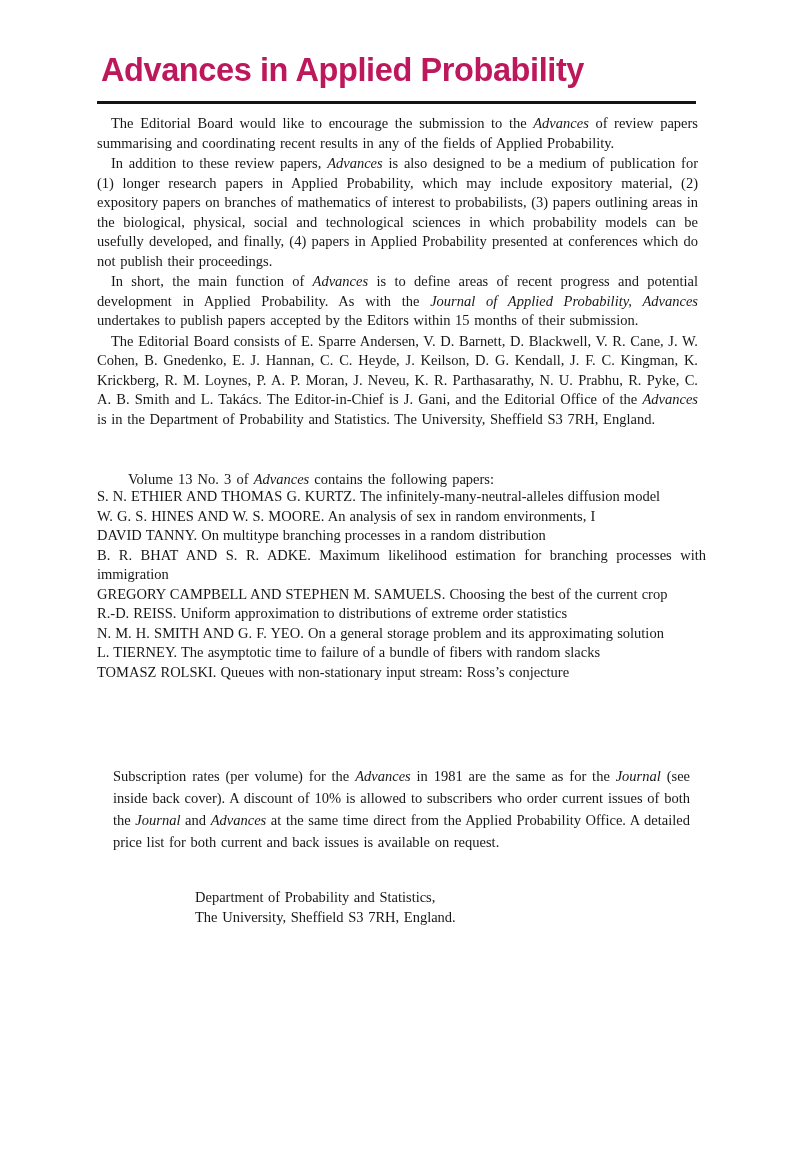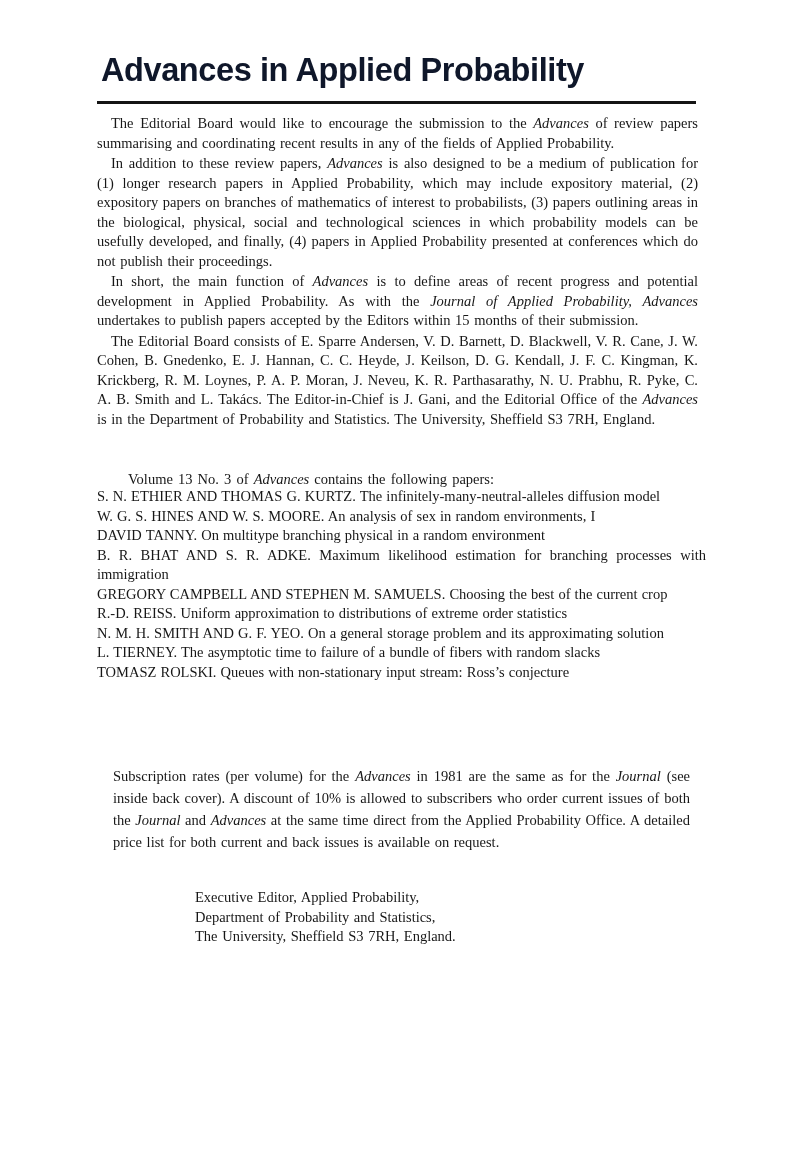--- a/index.html
+++ b/index.html
@@ -19,21 +19,21 @@
   }
   .journal-title {
     position: absolute;
     top: 52px;
     left: 101px;
     margin: 0;
     font-family: "Liberation Sans", sans-serif;
     font-weight: bold;
     font-size: 32.5px;
     letter-spacing: -0.4px;
-    color: #0f172a;
+    color: #be185d;
     white-space: nowrap;
   }
   .title-rule {
     position: absolute;
     top: 101px;
     left: 97px;
     width: 599px;
     height: 3px;
     background: #141414;
   }
@@ -94,32 +94,31 @@
     <p><span>In addition to these review papers, </span><i>Advances</i><span> is also designed to be a medium of publication for (1) longer research papers in Applied Probability, which may include expository material, (2) expository papers on branches of mathematics of interest to probabilists, (3) papers outlining areas in the biological, physical, social and technological sciences in which probability models can be usefully developed, and finally, (4) papers in Applied Probability presented at conferences which do not publish their proceedings.</span></p>
     <p><span>In short, the main function of </span><i>Advances</i><span> is to define areas of recent progress and potential development in Applied Probability. As with the </span><i>Journal of Applied Probability, Advances</i><span> undertakes to publish papers accepted by the Editors within 15 months of their submission.</span></p>
     <p><span>The Editorial Board consists of E. Sparre Andersen, V. D. Barnett, D. Blackwell, V. R. Cane, J. W. Cohen, B. Gnedenko, E. J. Hannan, C. C. Heyde, J. Keilson, D. G. Kendall, J. F. C. Kingman, K. Krickberg, R. M. Loynes, P. A. P. Moran, J. Neveu, K. R. Parthasarathy, N. U. Prabhu, R. Pyke, C. A. B. Smith and L. Takács. The Editor-in-Chief is J. Gani, and the Editorial Office of the </span><i>Advances</i><span> is in the Department of Probability and Statistics. The University, Sheffield S3 7RH, England.</span></p>
   </section>
 
   <p class="block volume-line"><span>Volume 13 No. 3 of </span><i>Advances</i><span> contains the following papers:</span></p>
 
   <section class="block papers">
     <p><span>S. N. ETHIER AND THOMAS G. KURTZ. The infinitely-many-neutral-alleles diffusion model</span></p>
     <p><span>W. G. S. HINES AND W. S. MOORE. An analysis of sex in random environments, I</span></p>
-    <p><span>DAVID TANNY. On multitype branching physical in a random environment</span></p>
+    <p><span>DAVID TANNY. On multitype branching processes in a random distribution</span></p>
     <p><span>B. R. BHAT AND S. R. ADKE. Maximum likelihood estimation for branching processes with immigration</span></p>
     <p><span>GREGORY CAMPBELL AND STEPHEN M. SAMUELS. Choosing the best of the current crop</span></p>
     <p><span>R.-D. REISS. Uniform approximation to distributions of extreme order statistics</span></p>
     <p><span>N. M. H. SMITH AND G. F. YEO. On a general storage problem and its approximating solution</span></p>
     <p><span>L. TIERNEY. The asymptotic time to failure of a bundle of fibers with random slacks</span></p>
     <p><span>TOMASZ ROLSKI. Queues with non-stationary input stream: Ross’s conjecture</span></p>
   </section>
 
   <section class="block subscription">
     <p><span>Subscription rates (per volume) for the </span><i>Advances</i><span> in 1981 are the same as for the </span><i>Journal</i><span> (see inside back cover). A discount of 10% is allowed to subscribers who order current issues of both the </span><i>Journal</i><span> and </span><i>Advances</i><span> at the same time direct from the Applied Probability Office. A detailed price list for both current and back issues is available on request.</span></p>
   </section>
 
   <div class="address">
-    <div>Executive Editor, Applied Probability,</div>
     <div>Department of Probability and Statistics,</div>
     <div>The University, Sheffield S3 7RH, England.</div>
   </div>
 
 </div>
 
 </body></html>

